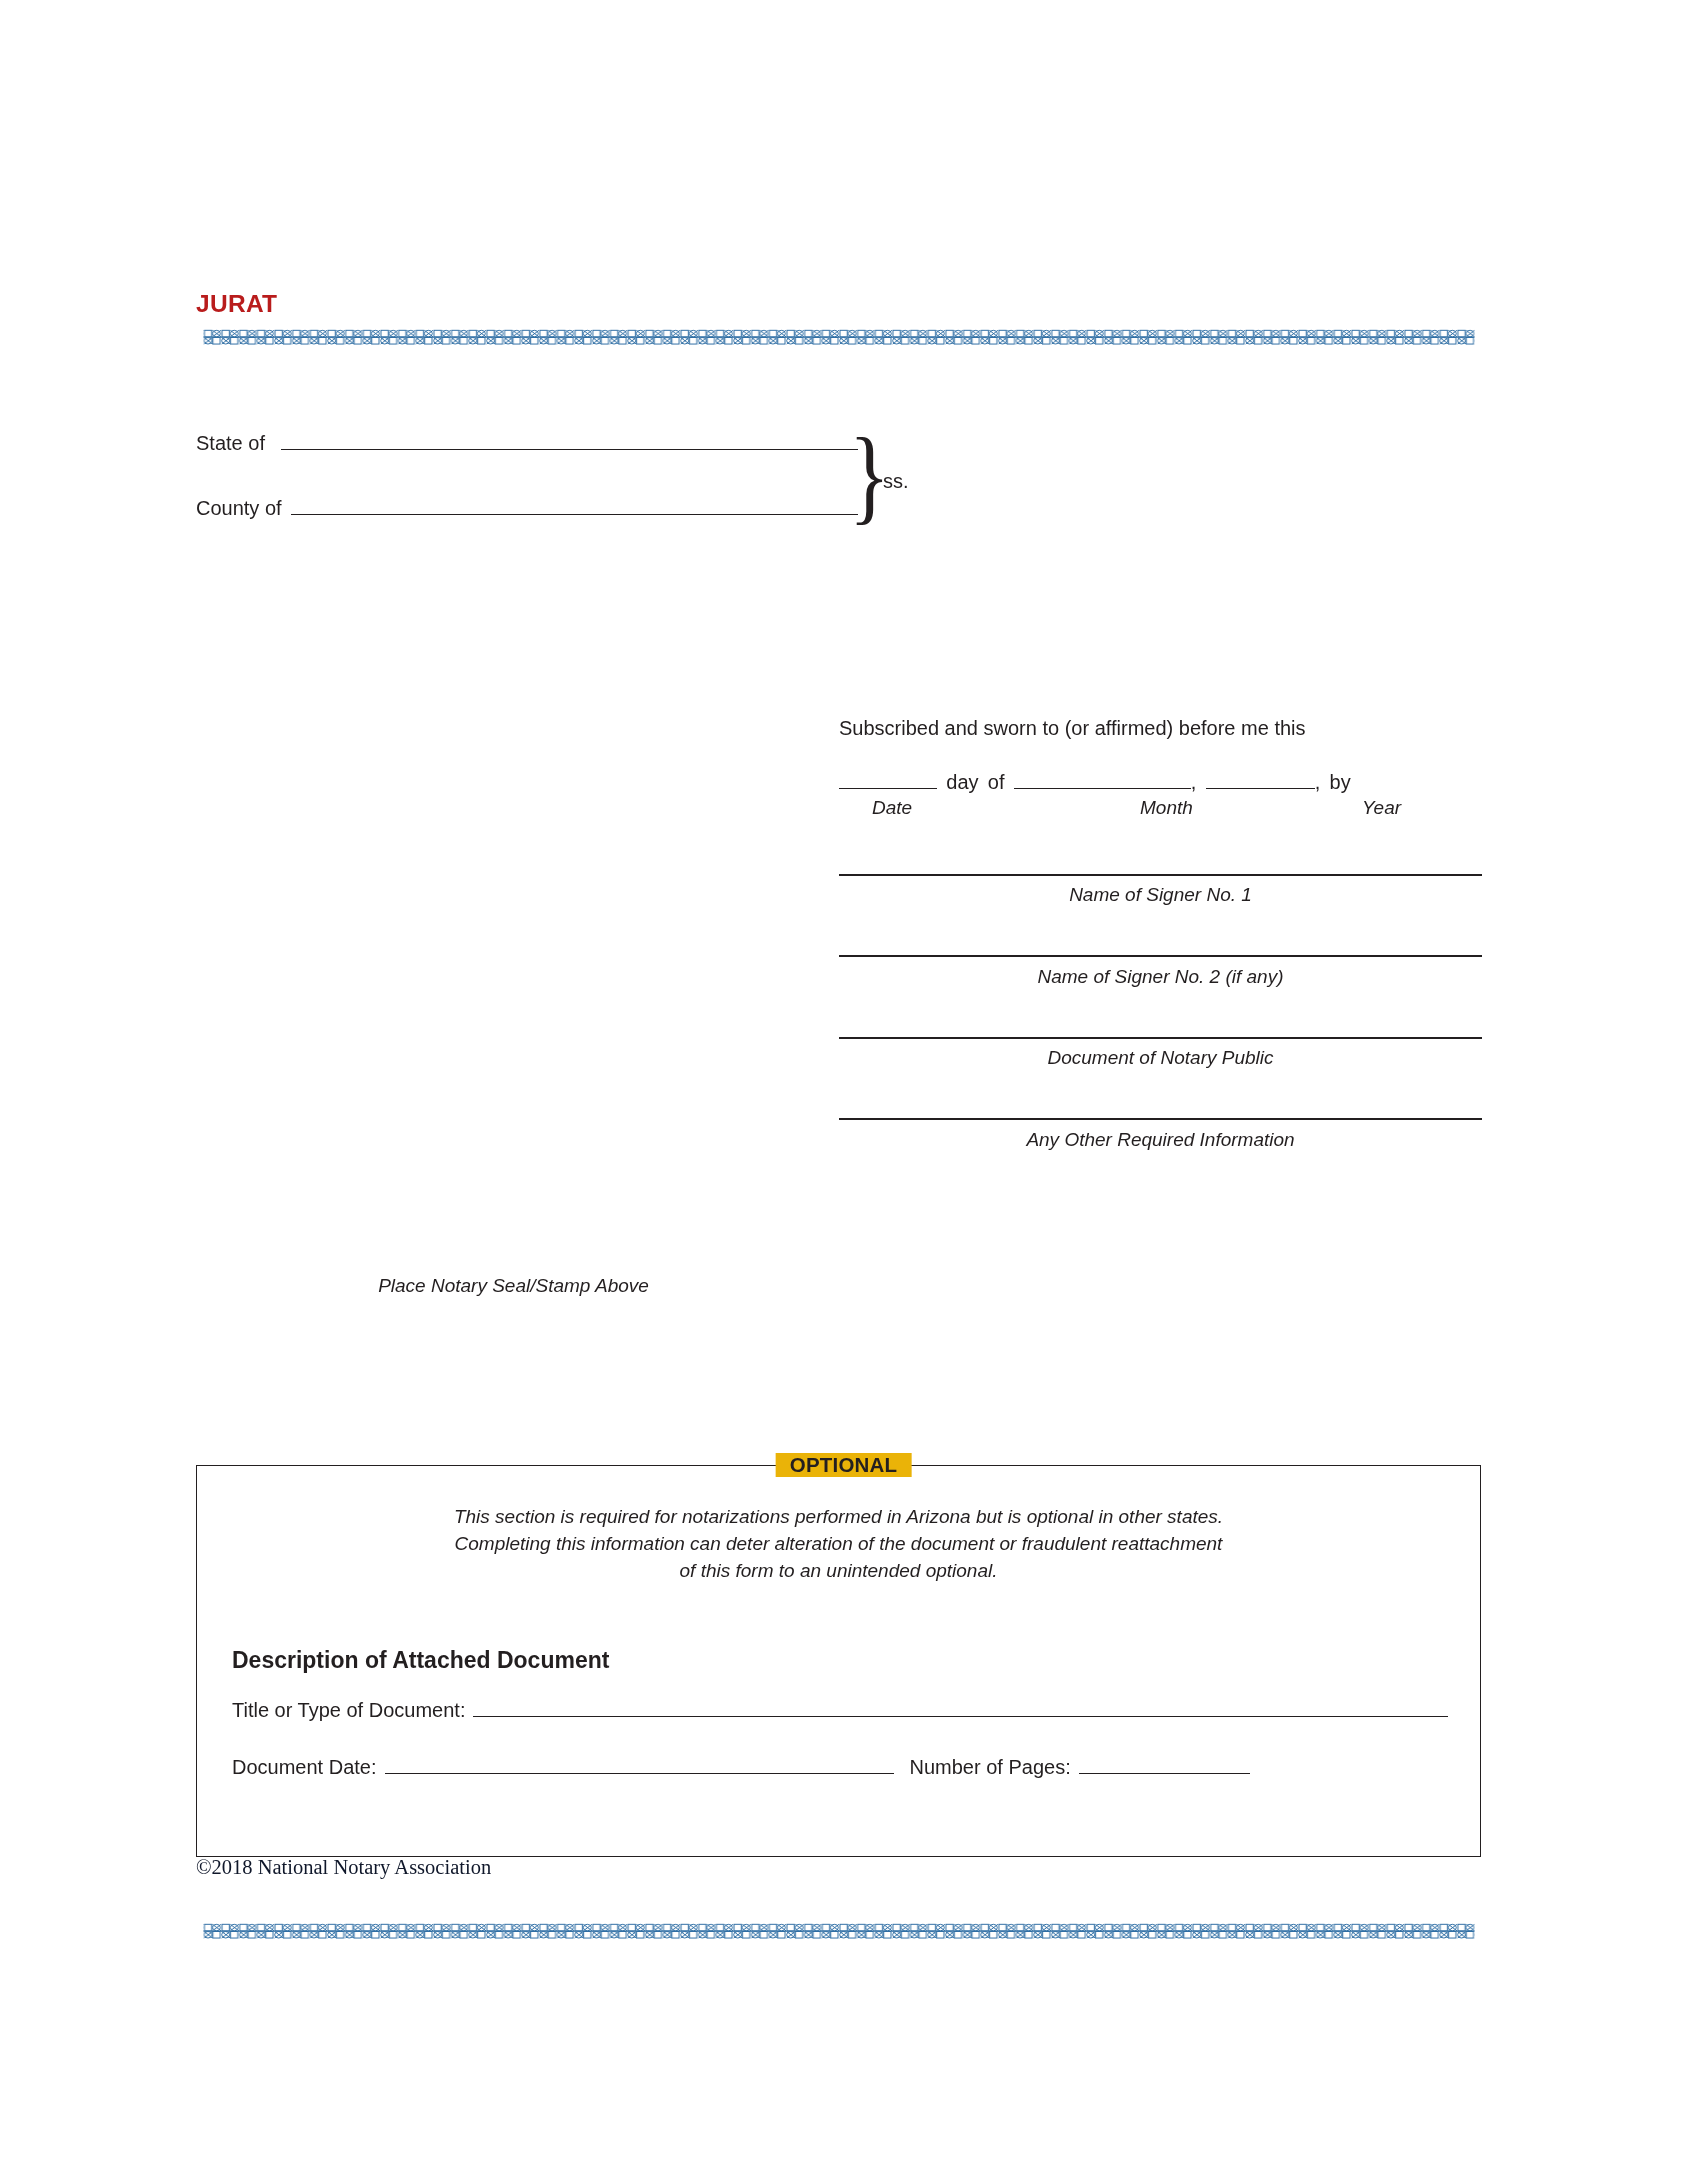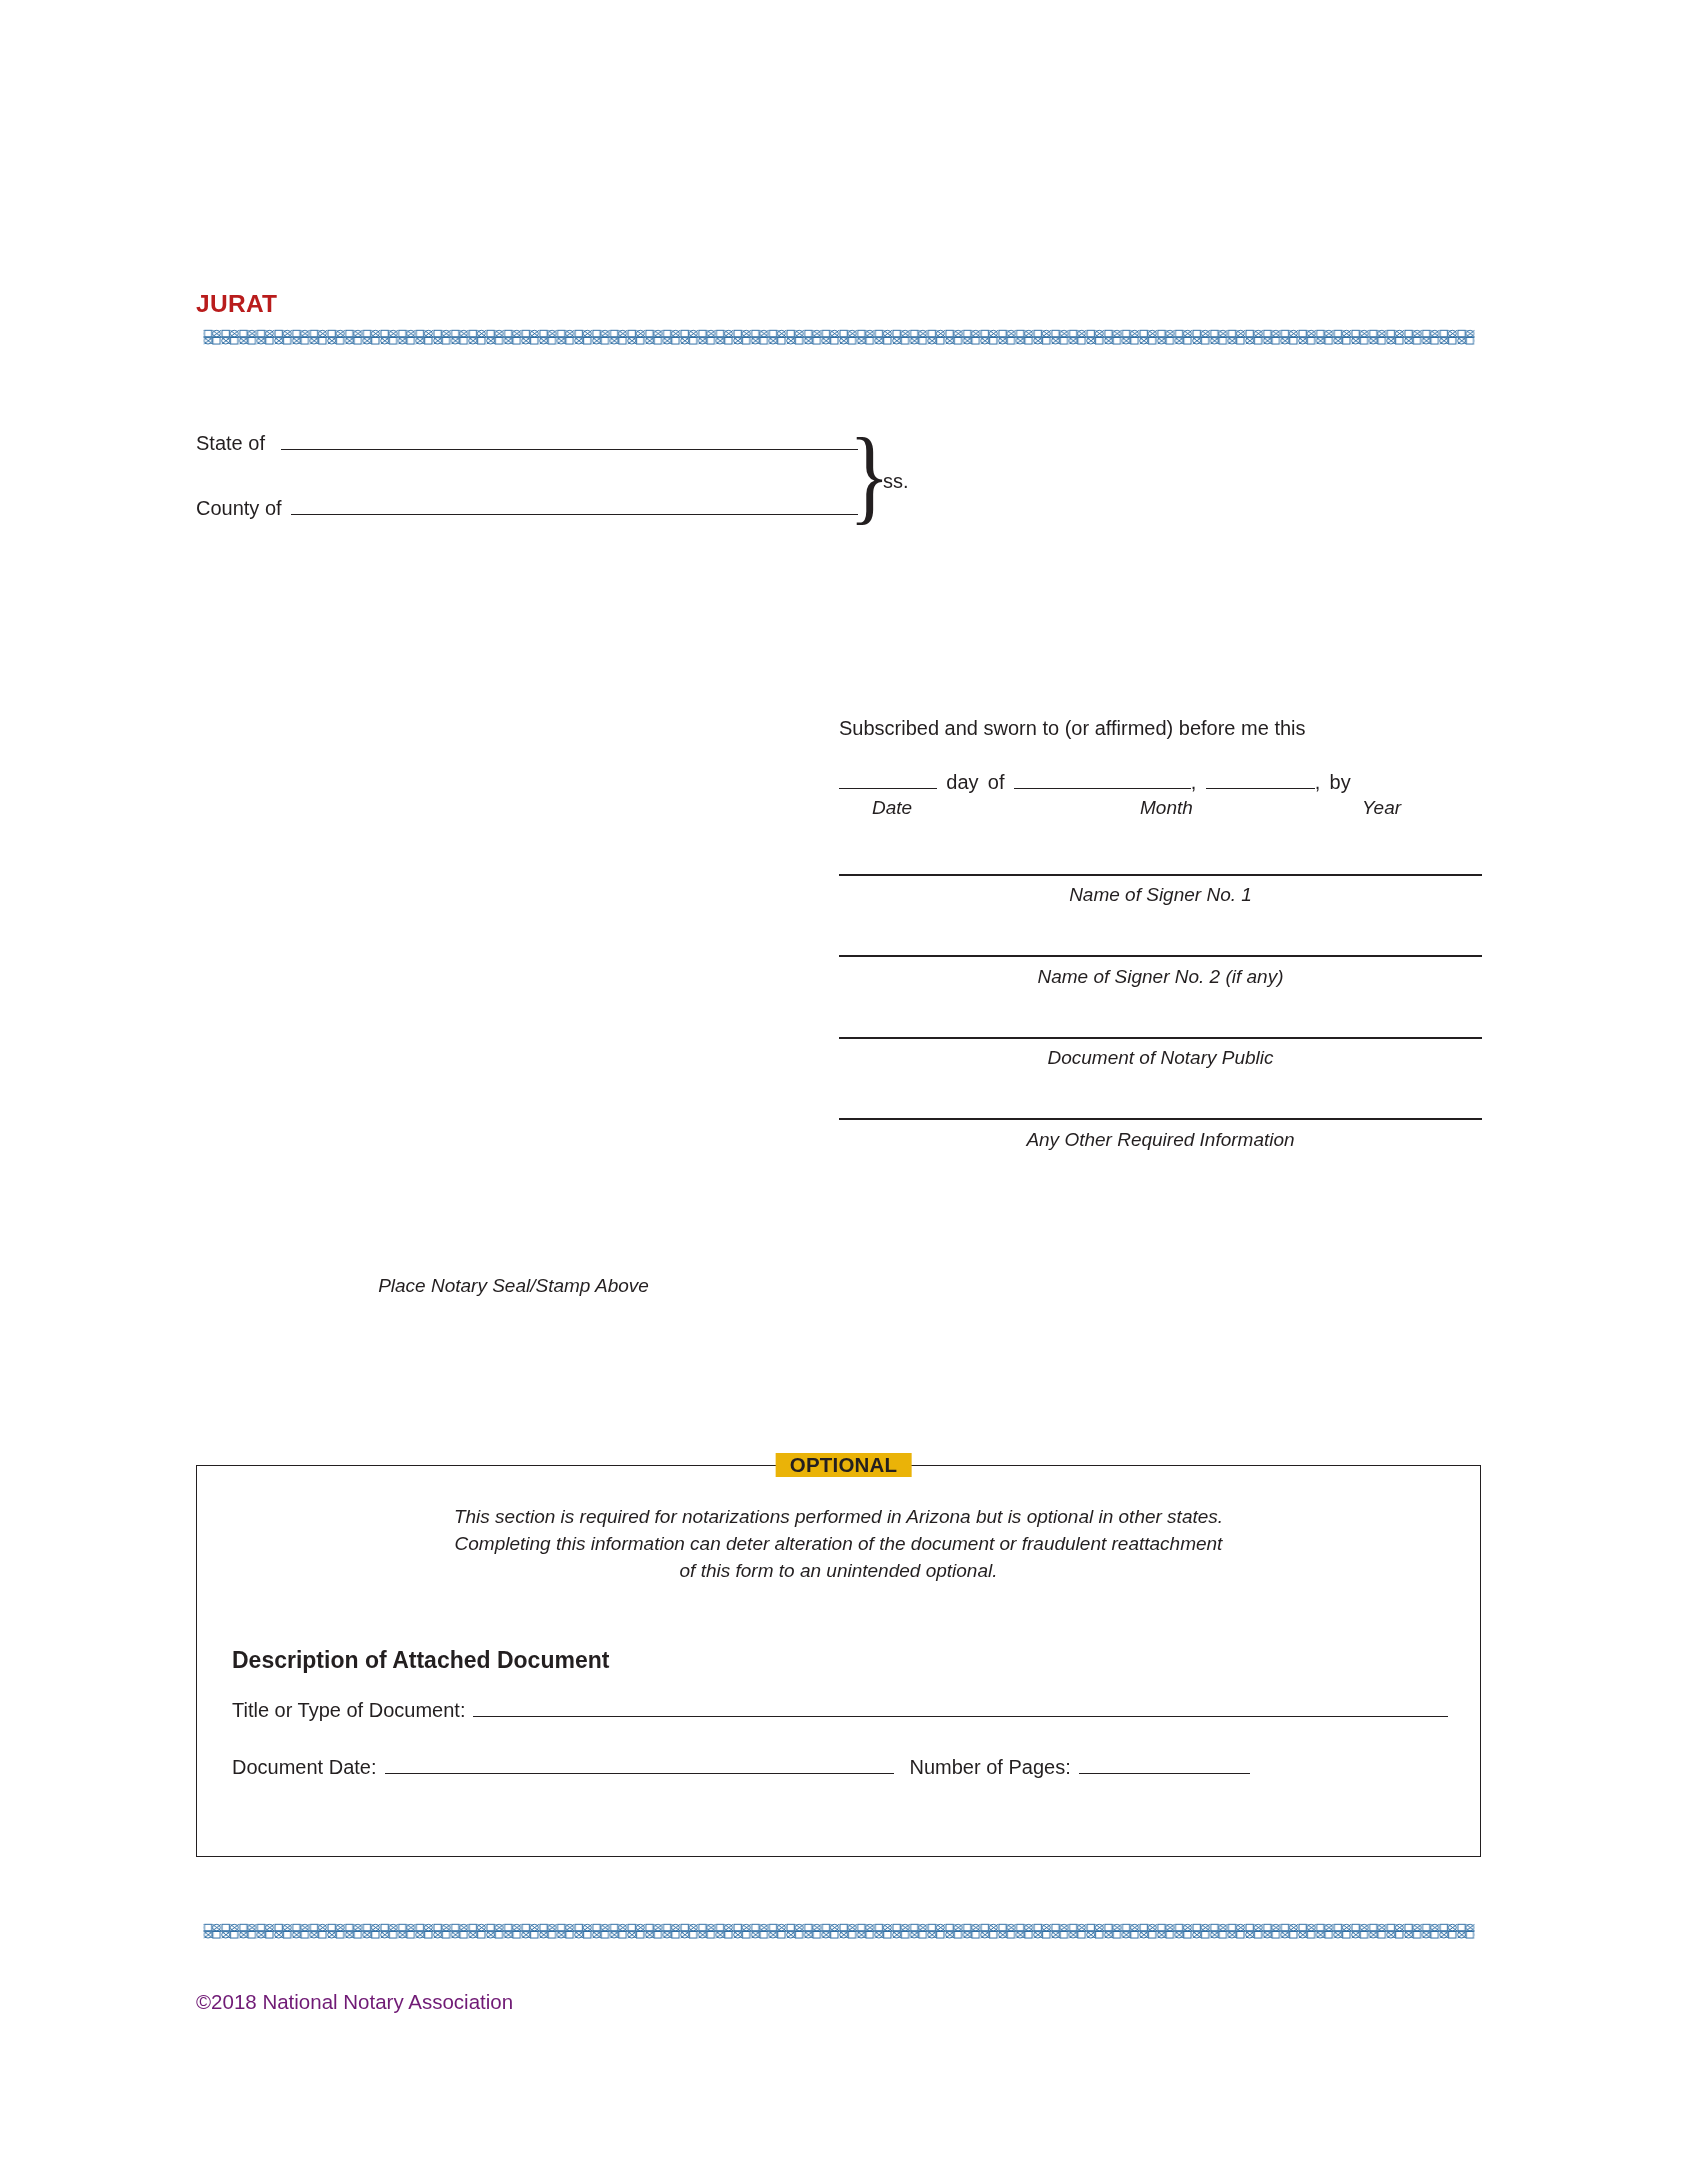--- a/index.html
+++ b/index.html
@@ -243,23 +243,24 @@
   .row-date .gap-mid { display: inline-block; width: 16px; }
   .row-date .rule-pages    { width: 171px; }
 
   .row-signers { top: 1813px; width: 1216px; }
   .row-signers .field-rule { flex: 1; }
 
   
   .footer-copyright {
     position: absolute;
     left: 196px;
-    top: 1990px;
+    top: 1856px;
     font-size: 20.5px;
-    color: #701a75;
+    color: #0f172a;
+    font-family: Liberation Serif, serif;
   }
 </style>
 </head>
 <body>
 
 <div class="page">
 
   <div class="doc-title">JURAT</div>
 
   <div class="ornament ornament-top">

